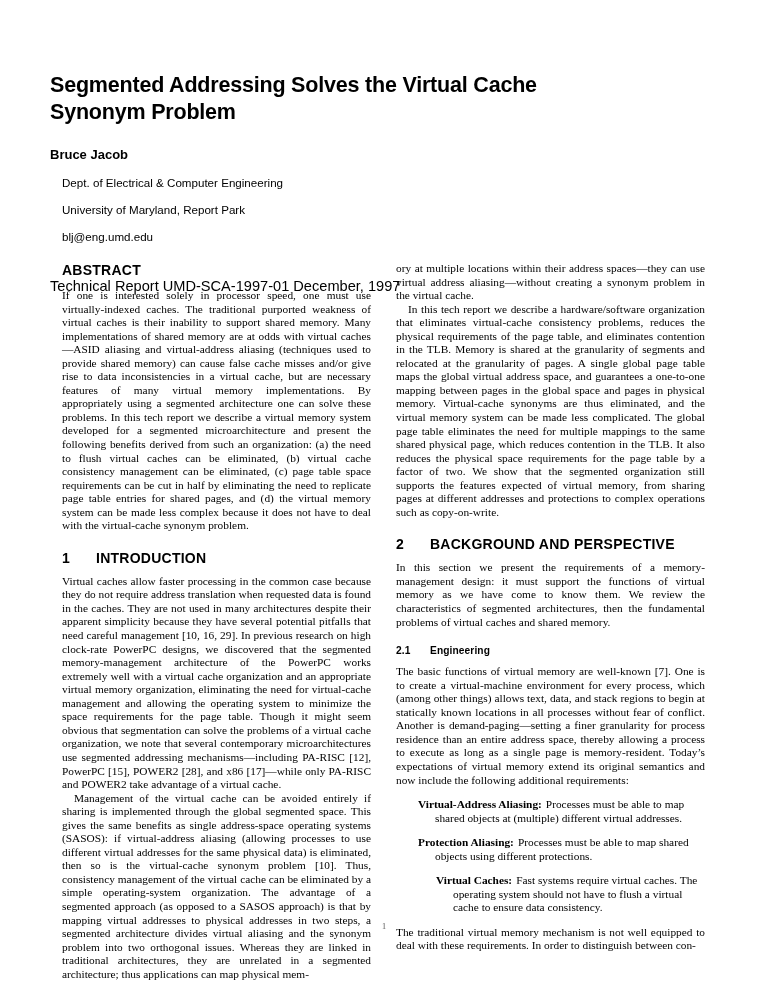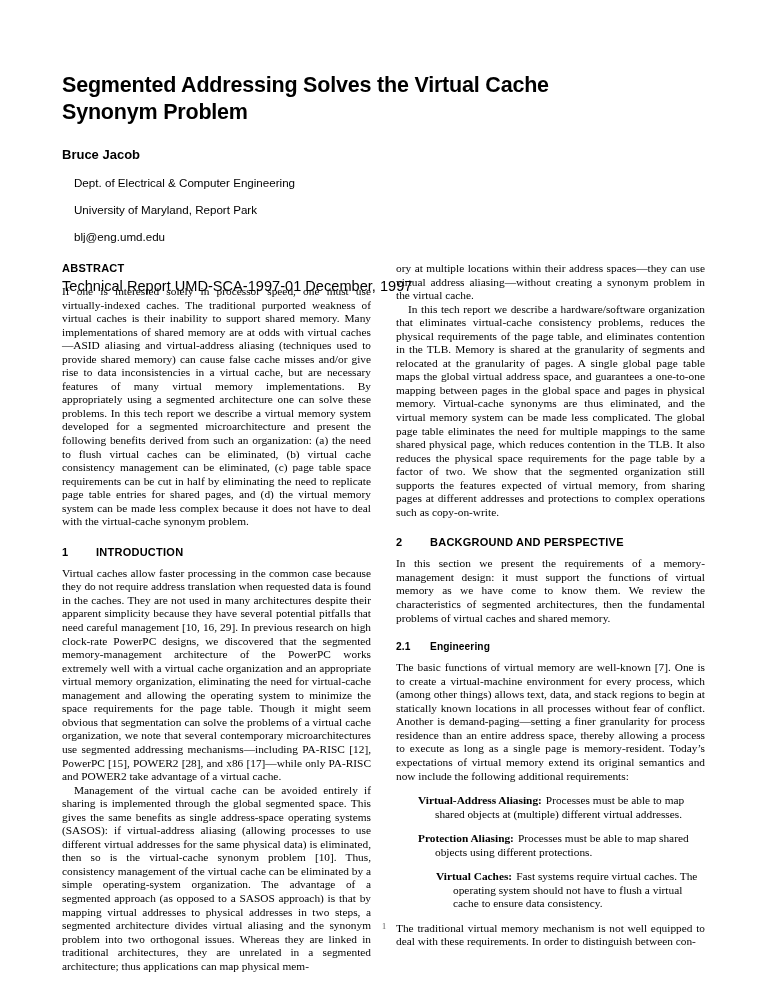--- a/index.html
+++ b/index.html
@@ -20,21 +20,21 @@
     position: absolute;
     left: 0; top: 0;
     width: 768px;
     height: 994px;
     background: #ffffff;
   }
 
   
   .header {
     position: absolute;
-    left: 62px;
+    left: 50px;
     top: 72px;
     width: 644px;
   }
 
   .doc-title {
     font-family: "Liberation Sans", sans-serif;
     font-weight: bold;
     font-size: 21.5px;
     line-height: 26.5px;
     letter-spacing: -0.2px;
@@ -71,21 +71,21 @@
     top: 262px;
     width: 309px;
     text-align: justify;
   }
   .col-left  { left: 62px; }
   .col-right { left: 396px; }
 
   .sec-head {
     font-family: "Liberation Sans", sans-serif;
     font-weight: bold;
-    font-size: 11px;
+    font-size: 14px;
     letter-spacing: 0.25px;
     margin: 0 0 9px 0;
     text-align: left;
   }
   .sec-head .num {
     display: inline-block;
     width: 34px;
   }
   .sec-head.abstract-head {
     margin-bottom: 11px;

